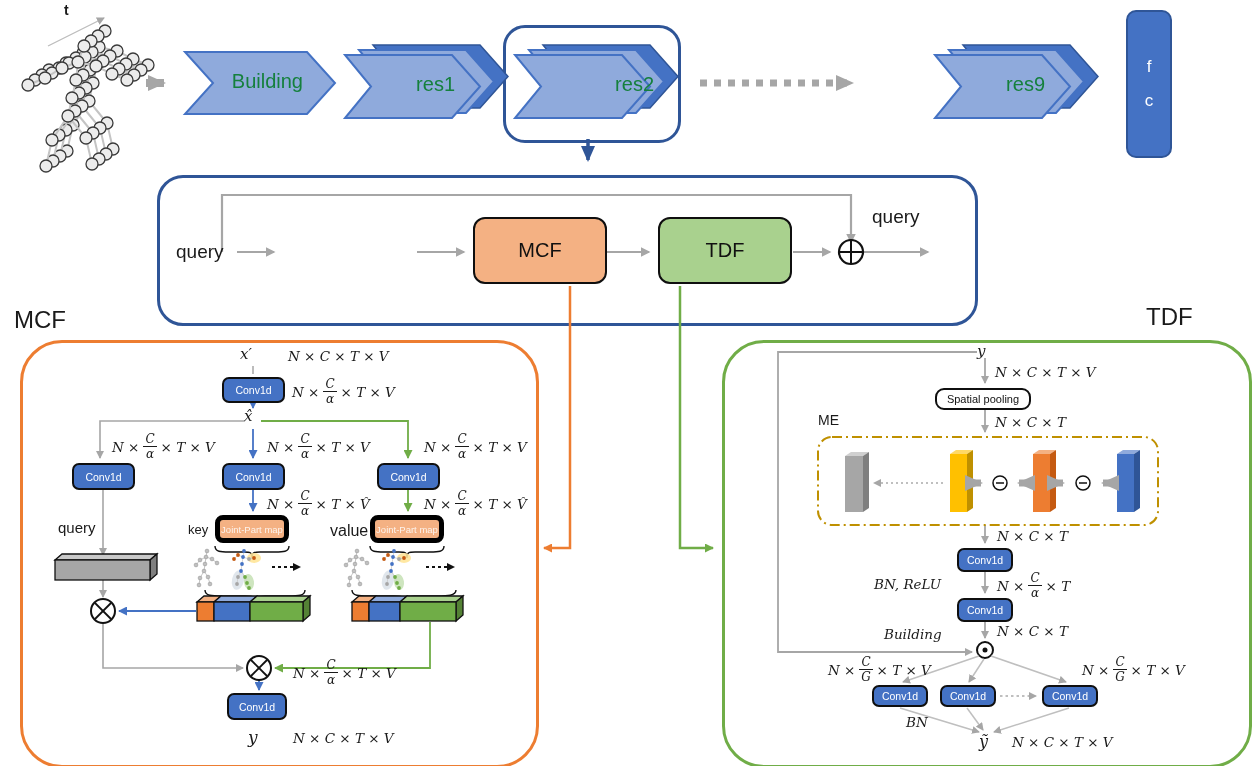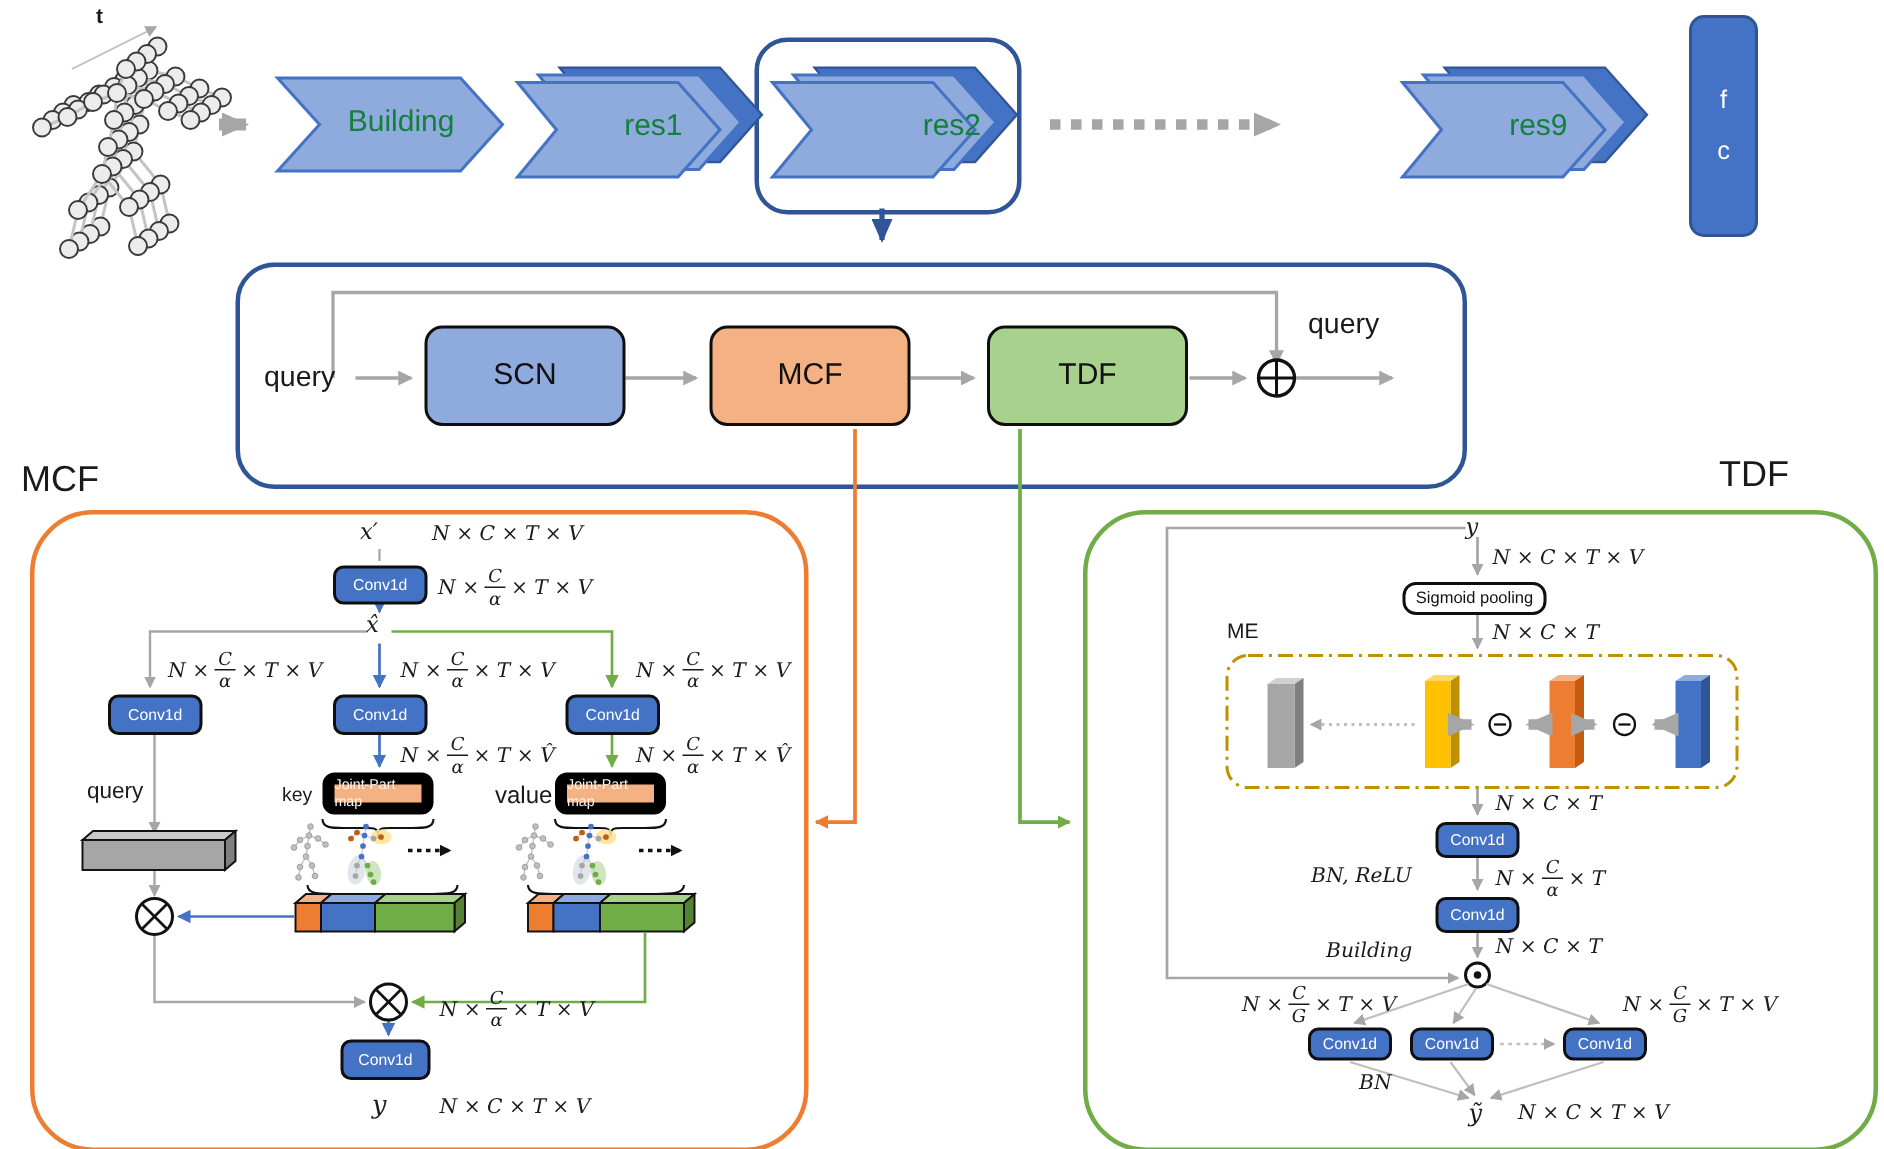--- a/index.html
+++ b/index.html
@@ -5,21 +5,21 @@
   html,body{margin:0;padding:0;background:#fff}
   #canvas{position:relative;width:1256px;height:766px;background:#fff;overflow:hidden;
           font-family:"Liberation Sans",sans-serif;color:#1a1a1a}
   svg.layer{position:absolute;left:0;top:0;z-index:2}
   .container{position:absolute;border-style:solid;background:transparent;z-index:1}
   .c-navy{border-color:#2F5597}
   .c-orange{border-color:#ED7D31}
   .c-green{border-color:#70AD47}
   .box{position:absolute;display:flex;align-items:center;justify-content:center;z-index:3;box-sizing:border-box}
   .conv{background:#4472C4;border:2px solid #0f0f0f;border-radius:7px;color:#fff;font-size:10.5px}
-  .jp{background:#F4B183;border:8px solid #000000;border-radius:8px;color:#fdf3ec;font-size:9.5px}
+  .jp{background:#F4B183;border:5px solid #000000;border-radius:8px;color:#fdf3ec;font-size:9.5px}
   .sp{background:#fff;border:2px solid #0f0f0f;border-radius:9px;font-size:11px;color:#111}
   .modbox{border:2.5px solid #0f0f0f;border-radius:12px;font-size:20px;color:#111}
   .fcbox{background:#4472C4;border:2px solid #2F5597;border-radius:10px;color:#fff;
          font-size:17px;flex-direction:column;gap:14px;z-index:3}
   .lbl{position:absolute;white-space:nowrap;z-index:3}.t24{font-size:24px}
   .chevlbl{position:absolute;z-index:3;font-size:20px;color:#15803d;text-align:right}
   .math{font-family:"DejaVu Serif",serif;font-style:italic;color:#1a1a1a}
   .dim{position:absolute;font-family:"DejaVu Serif",serif;font-style:italic;
        font-size:13.5px;color:#1a1a1a;white-space:nowrap;z-index:3}
   .dimf{display:flex;align-items:center;gap:4px}
@@ -330,21 +330,20 @@
   <div class="chevlbl" style="left:203px;top:70px;width:100px">Building</div>
   <div class="chevlbl" style="left:355px;top:73px;width:100px">res1</div>
   <div class="chevlbl" style="left:554px;top:73px;width:100px">res2</div>
   <div class="chevlbl" style="left:945px;top:73px;width:100px">res9</div>
   <div class="box fcbox" style="left:1126px;top:10px;width:46px;height:148px;display:flex">
     <span>f</span>
     <span>c</span>
   </div>
 
   <div class="lbl" style="left:176px;top:241px;font-size:19px">query</div>
-  <div class="box modbox" style="left:283px;top:217px;width:134px;height:67px;background:#8FAADC">SCN</div>
   <div class="box modbox" style="left:473px;top:217px;width:134px;height:67px;background:#F4B183">MCF</div>
   <div class="box modbox" style="left:658px;top:217px;width:134px;height:67px;background:#A9D18E">TDF</div>
   <div class="lbl" style="left:872px;top:206px;font-size:19px">query</div>
 
   <div class="lbl t24" style="left:14px;top:306px">MCF</div>
   <div class="lbl math" style="left:240px;top:345px;font-size:15px">x′</div>
   <div class="dim" style="left:288px;top:348px">N × C × T × V</div>
 
   <div class="box conv" style="left:222px;top:377px;width:63px;height:26px">Conv1d</div>
   <div class="dim dimf" style="left:292px;top:378px">
@@ -417,21 +416,21 @@
       </span>
     <span>× T × V</span>
   </div>
   <div class="box conv" style="left:227px;top:693px;width:60px;height:27px">Conv1d</div>
   <div class="lbl math" style="left:248px;top:727px;font-size:17px">y</div>
   <div class="dim" style="left:293px;top:730px">N × C × T × V</div>
 
   <div class="lbl t24" style="left:1146px;top:303px">TDF</div>
   <div class="lbl math" style="left:977px;top:342px;font-size:15px">y</div>
   <div class="dim" style="left:995px;top:364px">N × C × T × V</div>
-  <div class="box sp" style="left:935px;top:388px;width:96px;height:22px">Sigmoid pooling</div>
+  <div class="box sp" style="left:935px;top:388px;width:96px;height:22px">Spatial pooling</div>
   <div class="dim" style="left:995px;top:414px">N × C × T</div>
   <div class="lbl" style="left:818px;top:412px;font-size:14px">ME</div>
   <div class="dim" style="left:997px;top:528px">N × C × T</div>
   <div class="box conv" style="left:957px;top:548px;width:56px;height:24px">Conv1d</div>
   <div class="dim" style="left:874px;top:576px">BN, ReLU</div>
   <div class="dim dimf" style="left:997px;top:572px">
     <span>N ×</span>
     <span class="frac">
         <span class="num">C</span>
         <span class="den">α</span>

